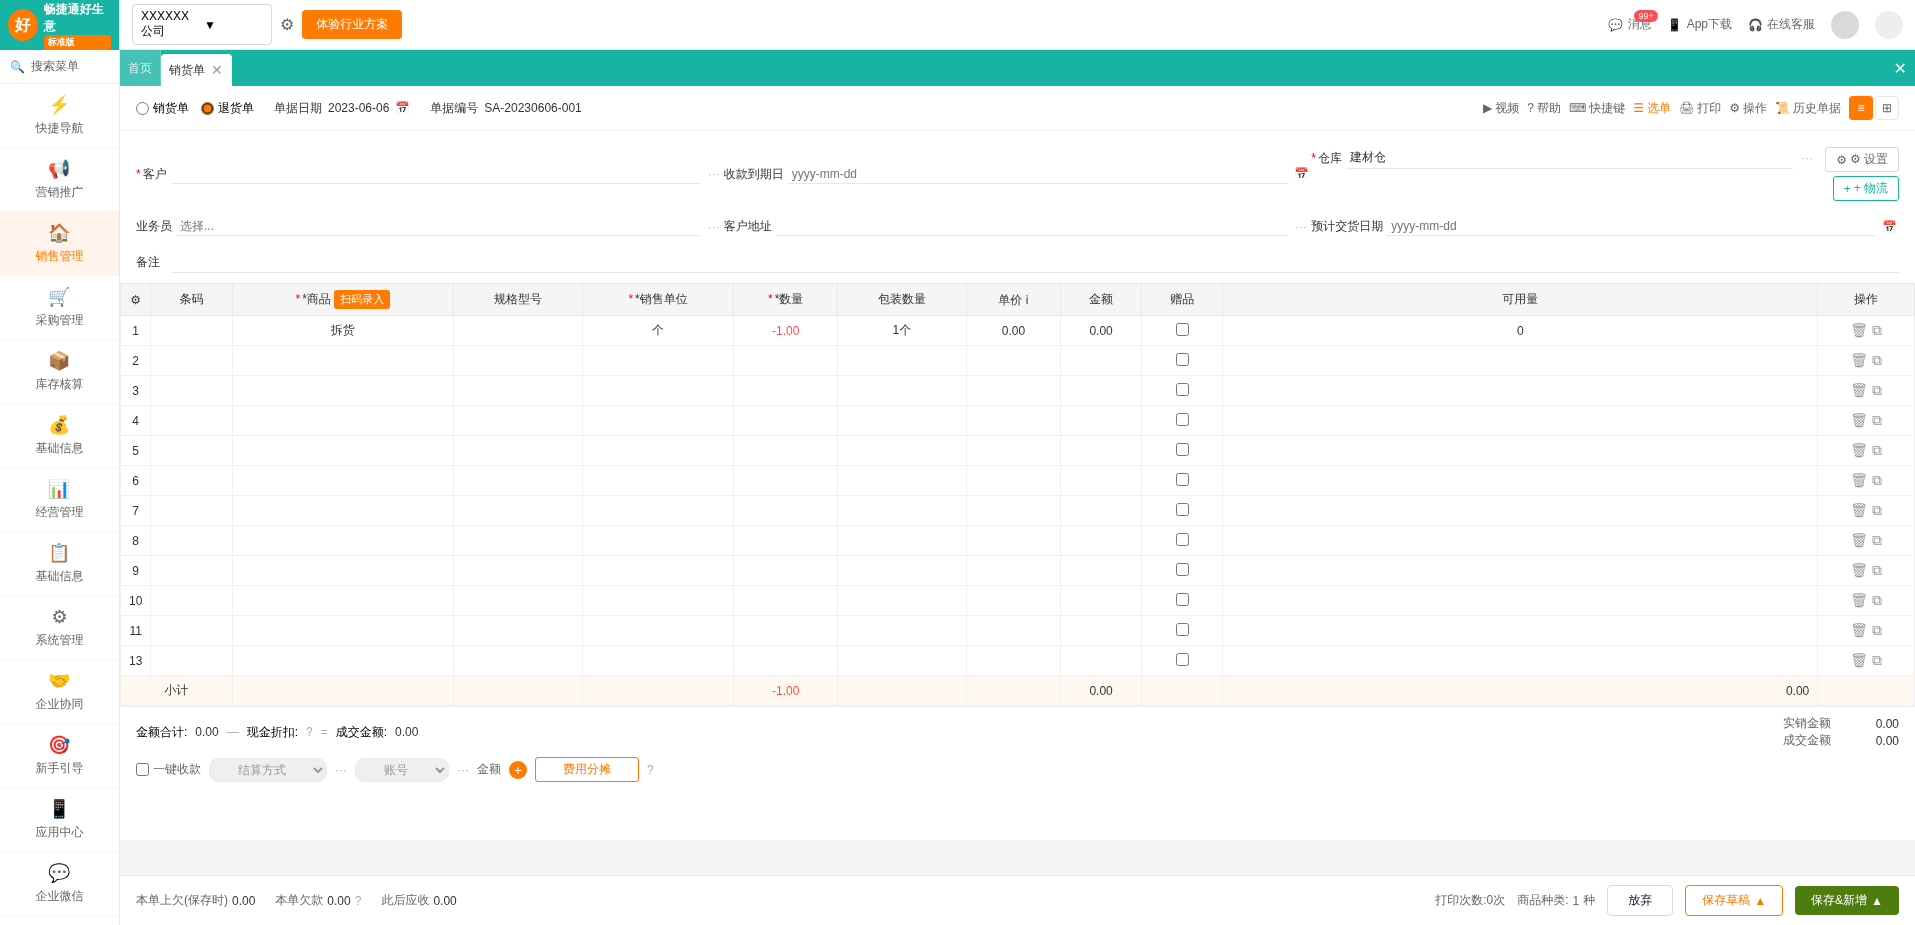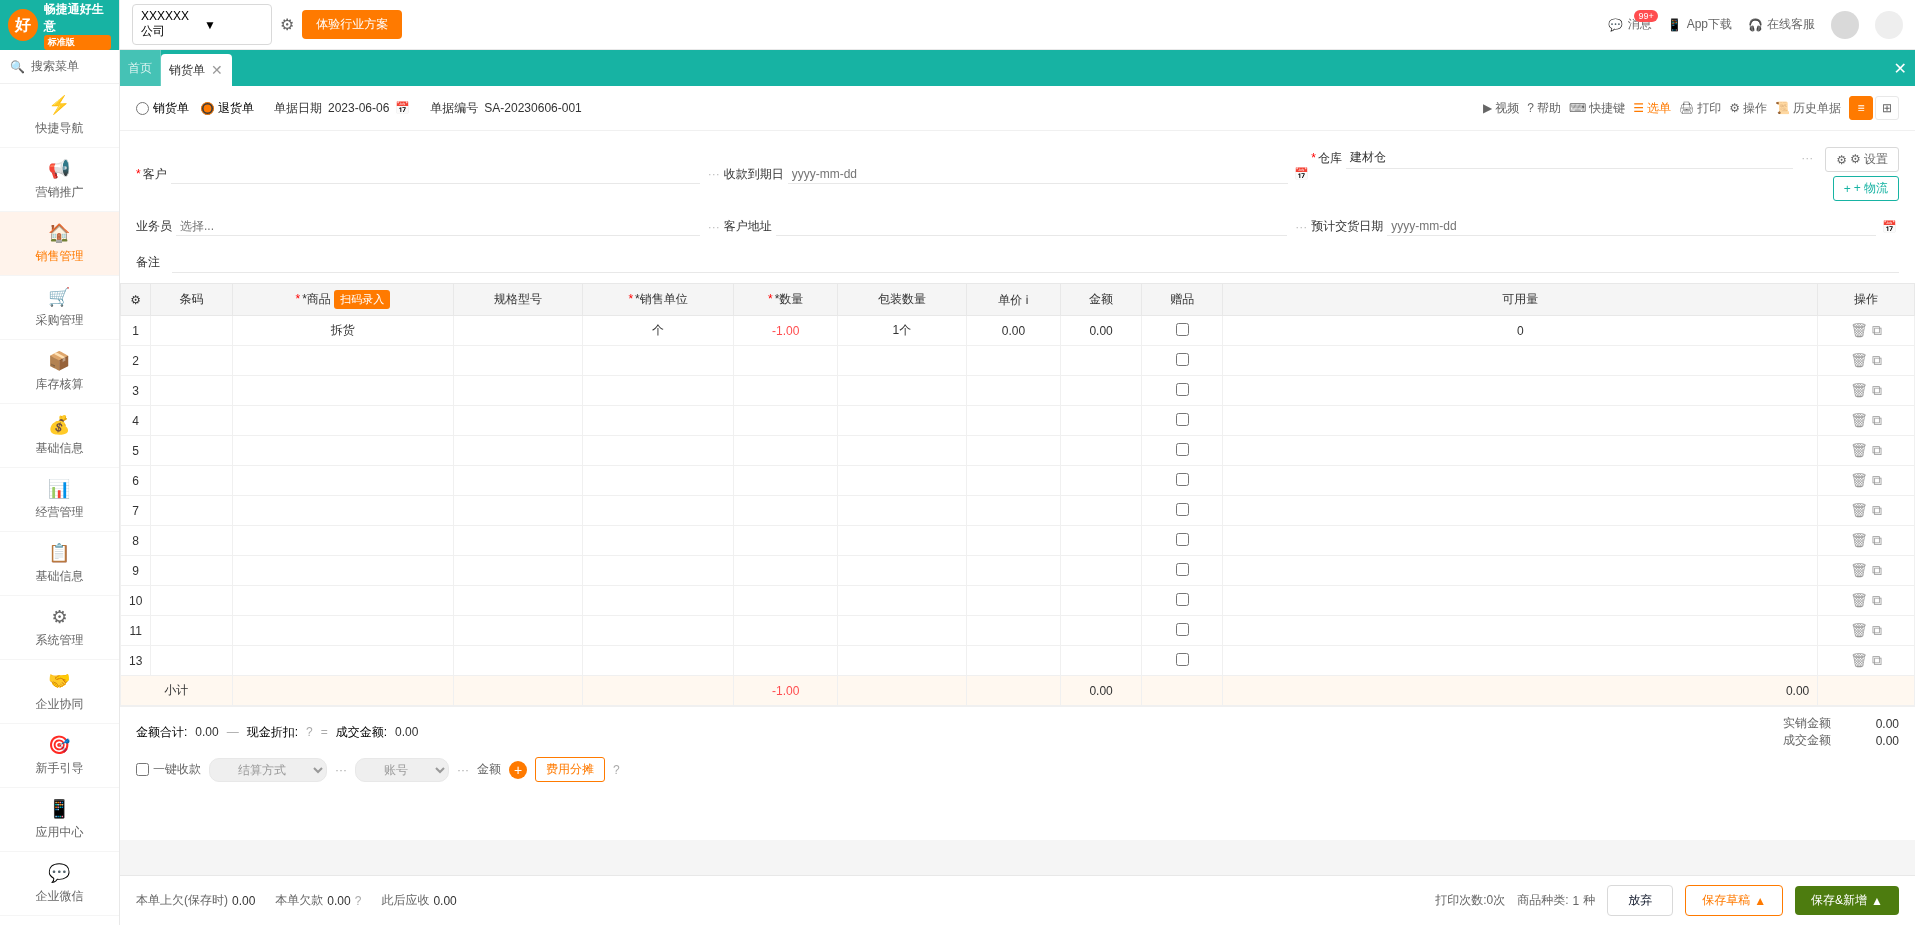--- a/index.html
+++ b/index.html
@@ -129,21 +129,21 @@
     .footer-input {
       border: 1px solid #e8e8e8; border-radius: 10px; padding: 3px 24px;
       color: #999; min-width: 80px;
     }
     .add-btn {
       background: #ff7a00; color: white; border: none; border-radius: 50%; width: 18px; height: 18px;
       cursor: pointer; font-size: 14px; display: flex; align-items: center; justify-content: center;
     }
     .expense-btn {
       border: 1px solid #ff7a00; color: #ff7a00; background: white;
-      border-radius: 3px; padding: 3px 10px; cursor: pointer;
+      border-radius: 3px; padding: 3px 27px; cursor: pointer;
     }
     .question-icon { color: #aaa; cursor: pointer; }
 
     
     .status-bar {
       position: fixed; bottom: 0; left: 120px; right: 0; height: 50px;
       background: #fff; border-top: 1px solid #e8e8e8;
       display: flex; align-items: center; padding: 0 16px; gap: 20px;
     }
     .status-item { display: flex; align-items: center; gap: 4px; color: #666; }

